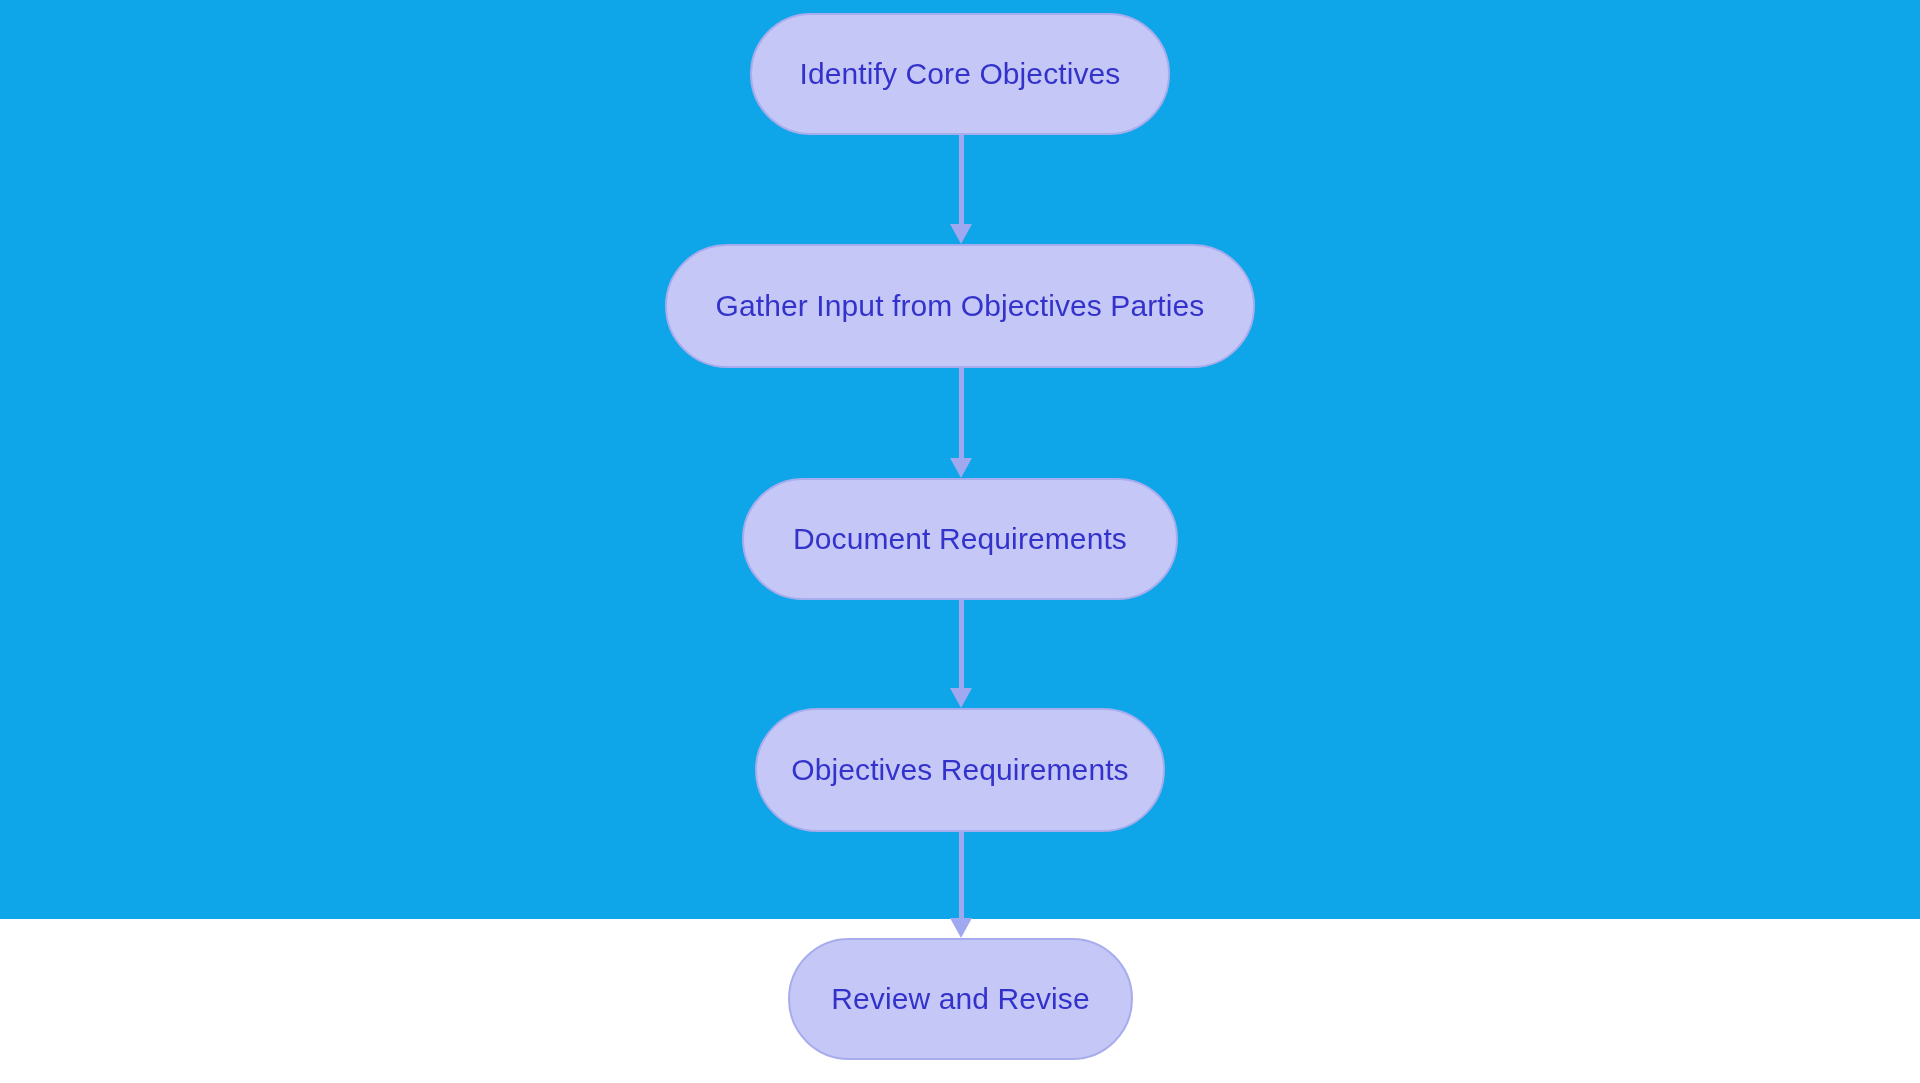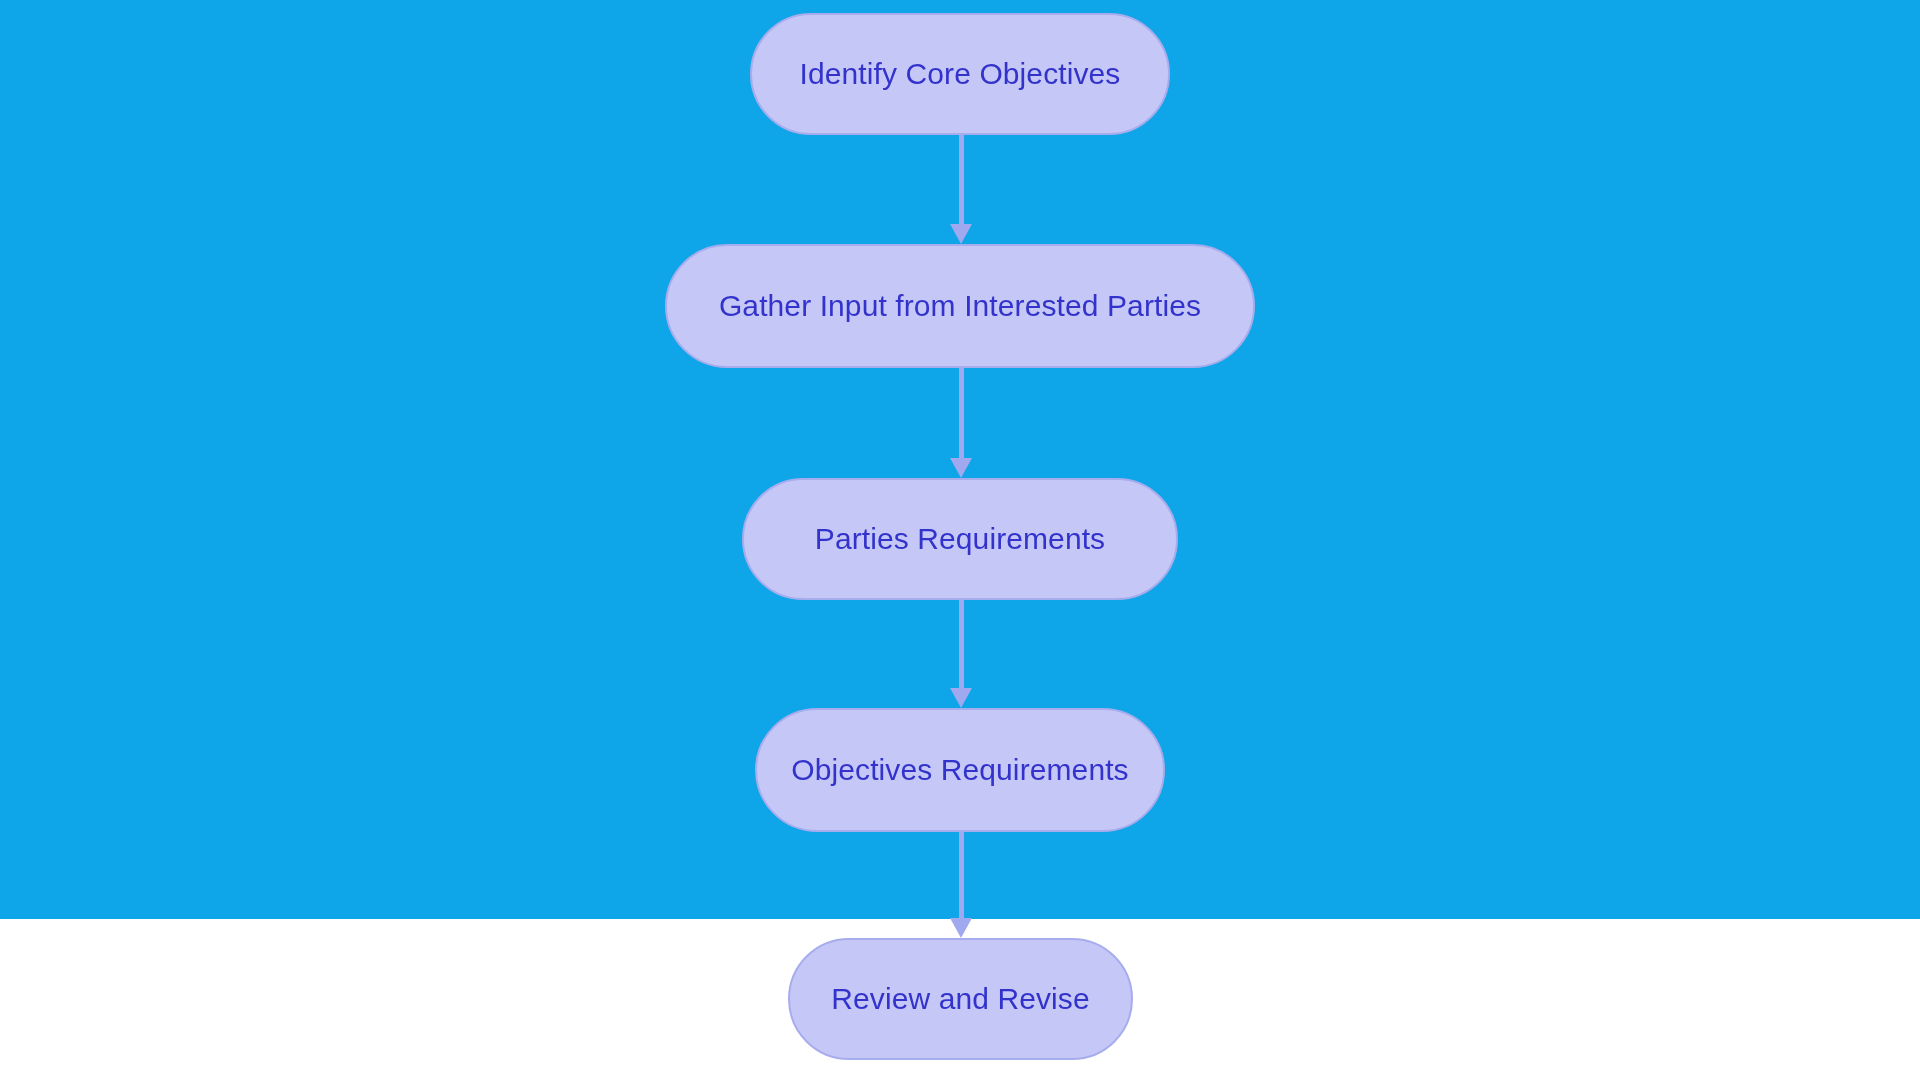--- a/index.html
+++ b/index.html
@@ -101,30 +101,30 @@
   <div class="node node-1">
     <span class="node-label">Identify Core Objectives</span>
   </div>
 
   <div class="connector conn-1">
     <div class="line"></div>
     <div class="head"></div>
   </div>
 
   <div class="node node-2">
-    <span class="node-label">Gather Input from Interested Parties</span>
+    <span class="node-label">Gather Input from Objectives Parties</span>
   </div>
 
   <div class="connector conn-2">
     <div class="line"></div>
     <div class="head"></div>
   </div>
 
   <div class="node node-3">
-    <span class="node-label">Parties Requirements</span>
+    <span class="node-label">Document Requirements</span>
   </div>
 
   <div class="connector conn-3">
     <div class="line"></div>
     <div class="head"></div>
   </div>
 
   <div class="node node-4">
     <span class="node-label">Objectives Requirements</span>
   </div>

